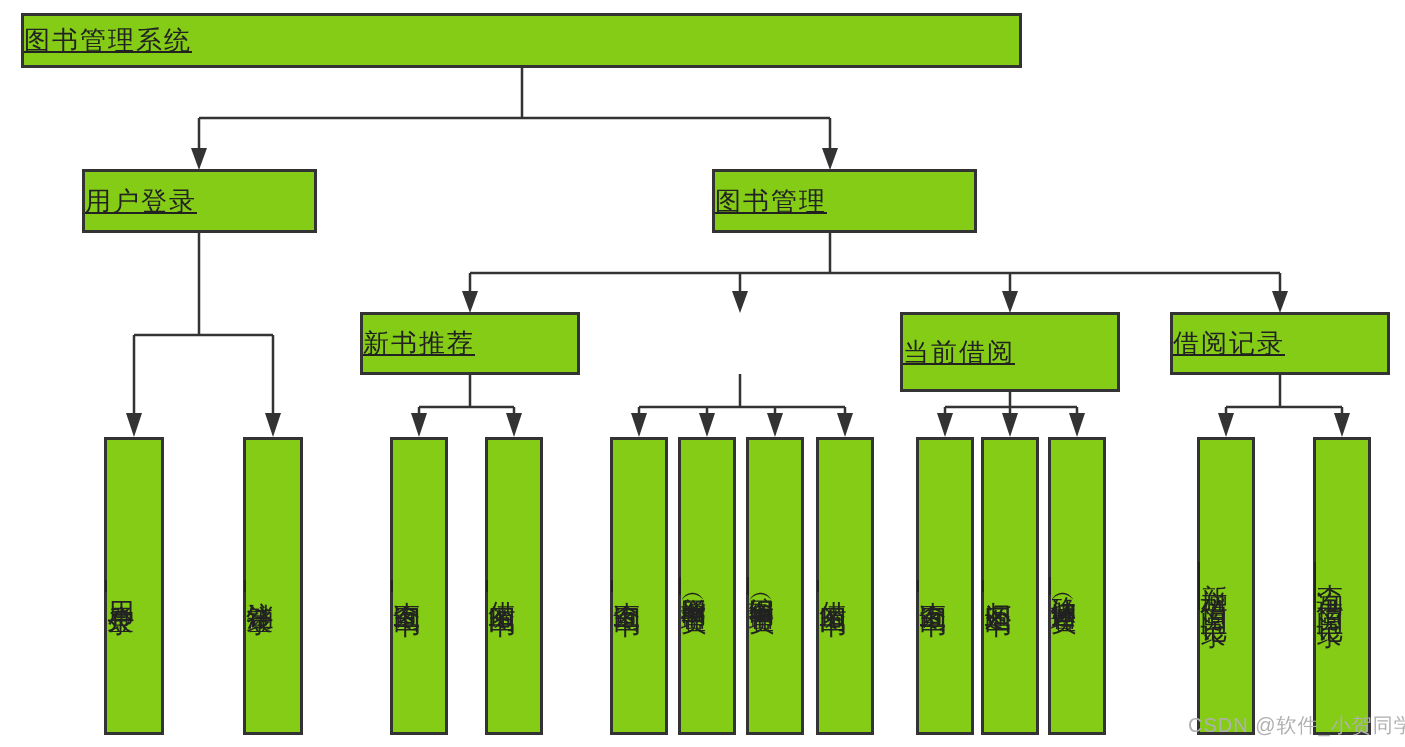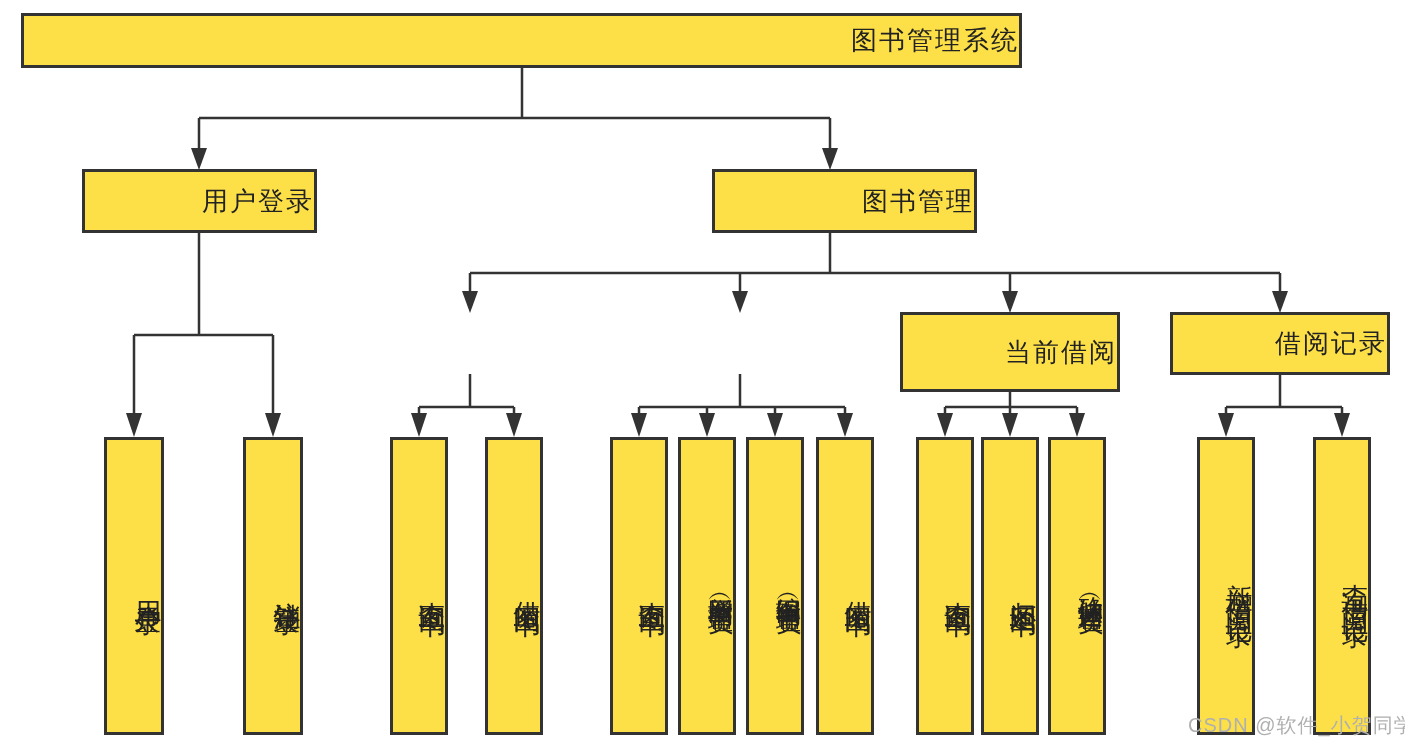--- a/index.html
+++ b/index.html
@@ -16,26 +16,27 @@
     background: var(--background);
     font-family: "Liberation Sans", sans-serif;
     overflow: hidden;
   }
   .wires { position: absolute; left: 0; top: 0; }
   .wires path { stroke: var(--line); stroke-width: 2.5; fill: none; }
   .wires polygon { fill: var(--line); stroke: none; }
   .box {
     position: absolute;
     box-sizing: border-box;
-    background: #fde047;
+    background: #84cc16;
     border: 3px solid var(--line);
     display: flex;
     align-items: center;
-    justify-content: flex-end;
+    justify-content: flex-start;
     color: var(--text);
+    text-decoration: underline;
   }
   .hl {            
     font-size: 26px;
     letter-spacing: 2px;
     white-space: nowrap;
   }
   .vl {            
     writing-mode: vertical-rl;
     text-orientation: mixed;
     font-size: 27px;
@@ -99,20 +100,23 @@
     <span class="hl">图书管理系统</span>
   </div>
 
   <div class="box" style="left:82px;top:169px;width:235px;height:64px">
     <span class="hl">用户登录</span>
   </div>
   <div class="box" style="left:712px;top:169px;width:265px;height:64px">
     <span class="hl">图书管理</span>
   </div>
 
+  <div class="box" style="left:360px;top:312px;width:220px;height:63px">
+    <span class="hl">新书推荐</span>
+  </div>
   <div class="box" style="left:900px;top:312px;width:220px;height:80px">
     <span class="hl">当前借阅</span>
   </div>
   <div class="box" style="left:1170px;top:312px;width:220px;height:63px">
     <span class="hl">借阅记录</span>
   </div>
 
   <div class="box" style="left:104px;top:437px;width:60px;height:298px">
     <span class="vl">用户登录</span>
   </div>

